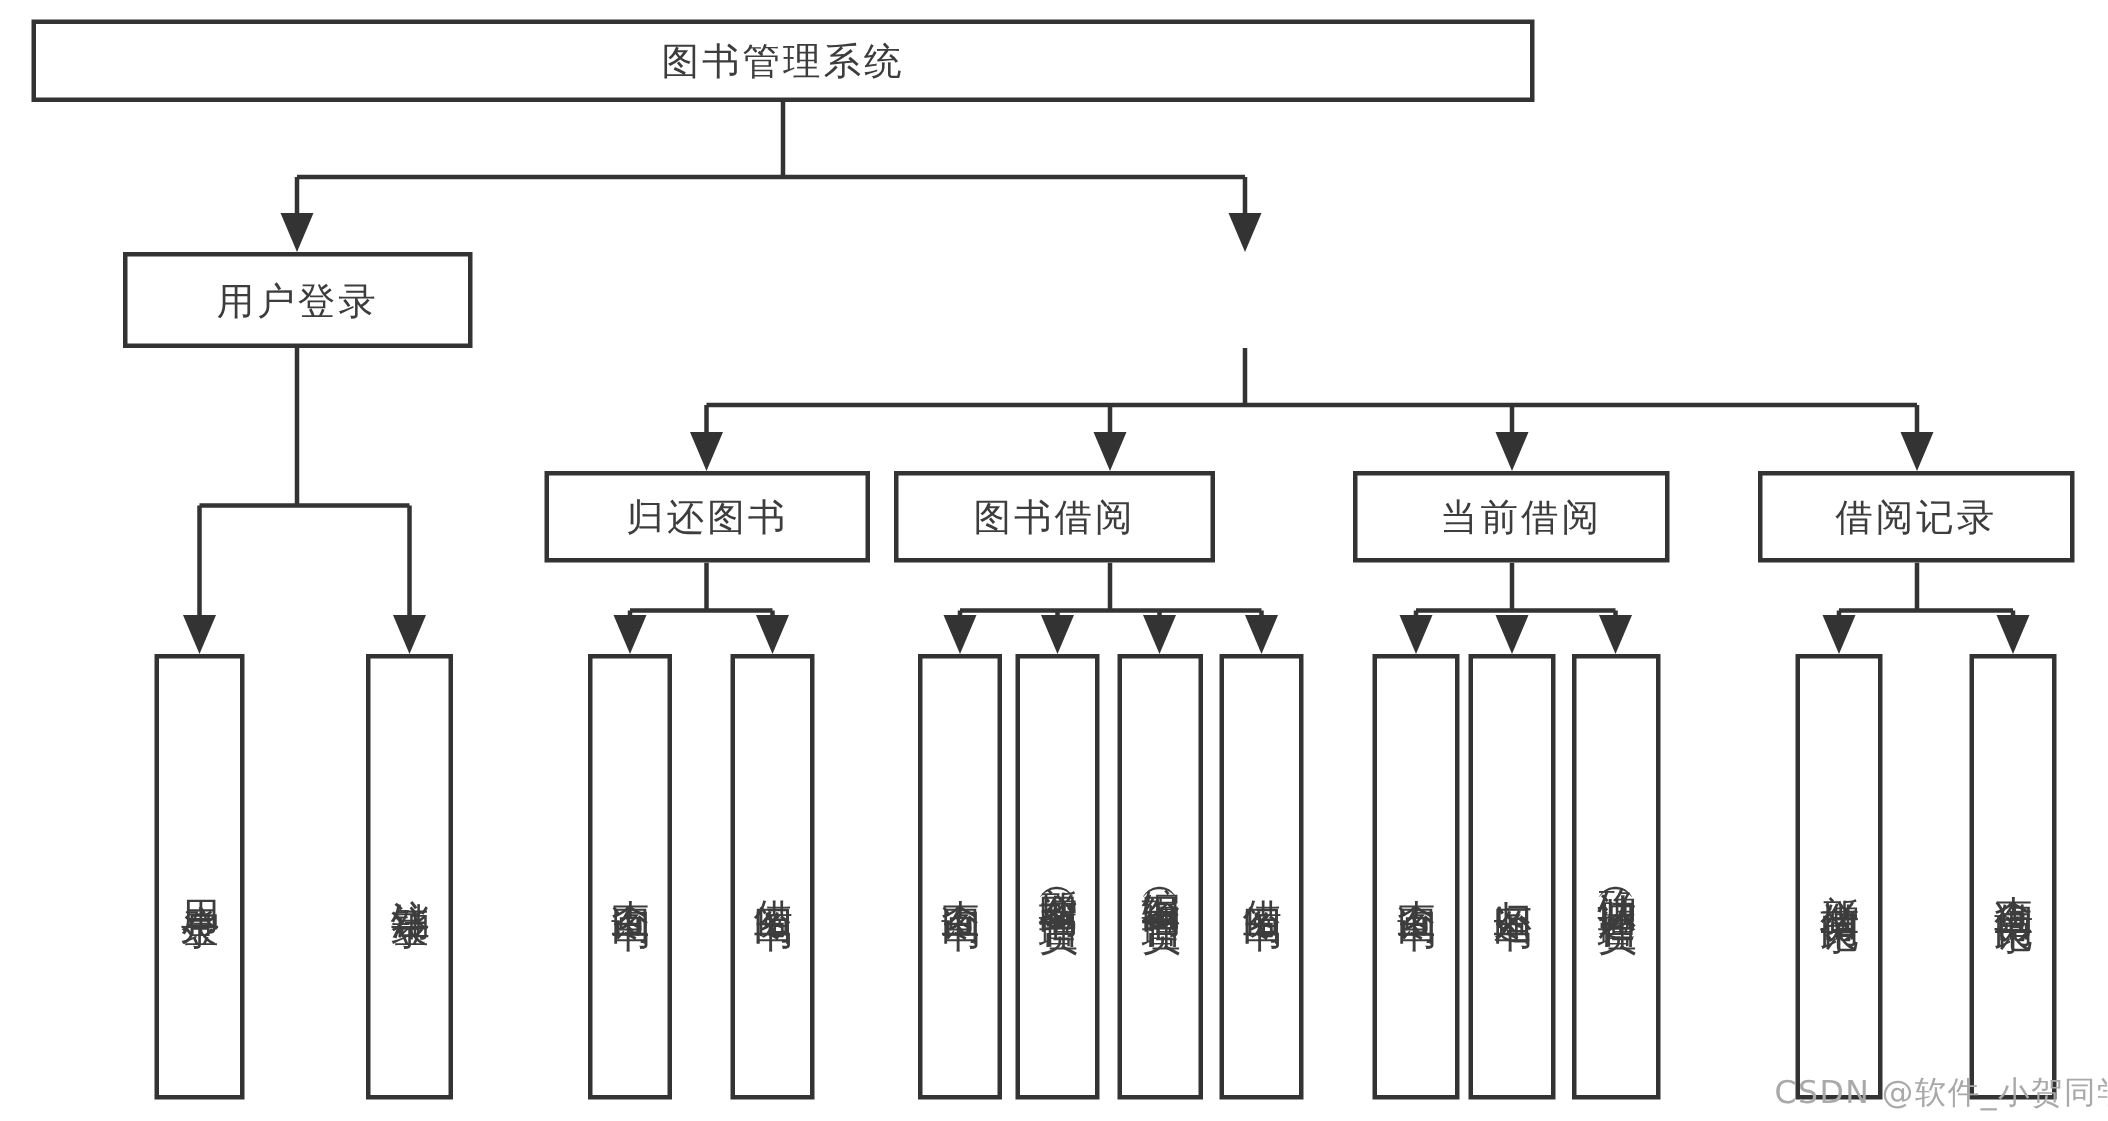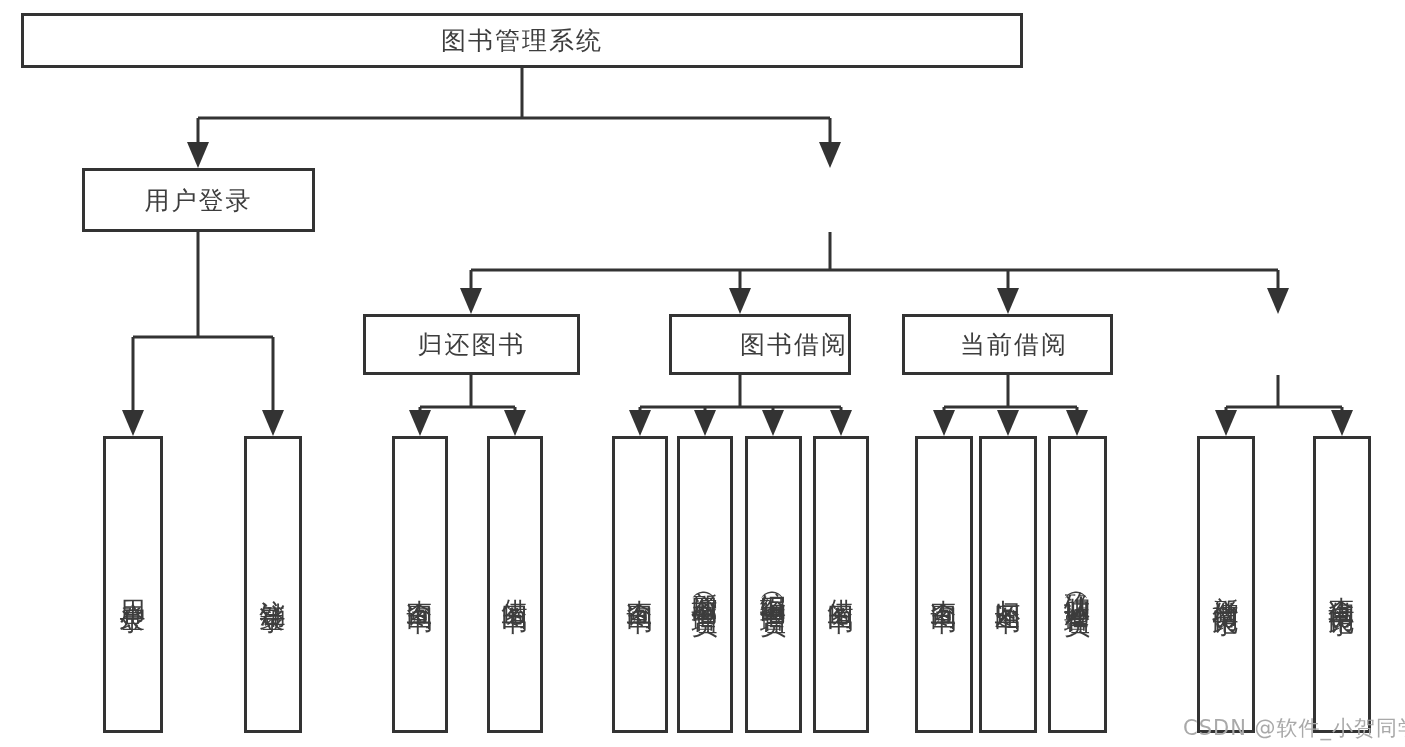--- a/index.html
+++ b/index.html
@@ -102,25 +102,28 @@
     <span class="h-label">图书管理系统</span>
   </div>
 
   <div class="node" style="left:82px;top:168px;width:233px;height:64px;">
     <span class="h-label">用户登录</span>
   </div>
 
   <div class="node" style="left:363px;top:314px;width:217px;height:61px;">
     <span class="h-label">归还图书</span>
   </div>
-  <div class="node" style="left:669px;top:314px;width:182px;height:61px;justify-content:flex-end;">
+  <div class="node" style="left:596px;top:314px;width:214px;height:61px;">
     <span class="h-label">图书借阅</span>
   </div>
   <div class="node" style="left:902px;top:314px;width:211px;height:61px;padding-left:13px;">
     <span class="h-label">当前借阅</span>
+  </div>
+  <div class="node" style="left:1172px;top:314px;width:211px;height:61px;">
+    <span class="h-label">借阅记录</span>
   </div>
 
   <div class="node leaf" style="left:103px;top:436px;width:60px;height:297px;">
     <span class="v-label">用户登录</span>
   </div>
   <div class="node leaf" style="left:244px;top:436px;width:58px;height:297px;">
     <span class="v-label">注销登录</span>
   </div>
 
   <div class="node leaf" style="left:392px;top:436px;width:56px;height:297px;">

